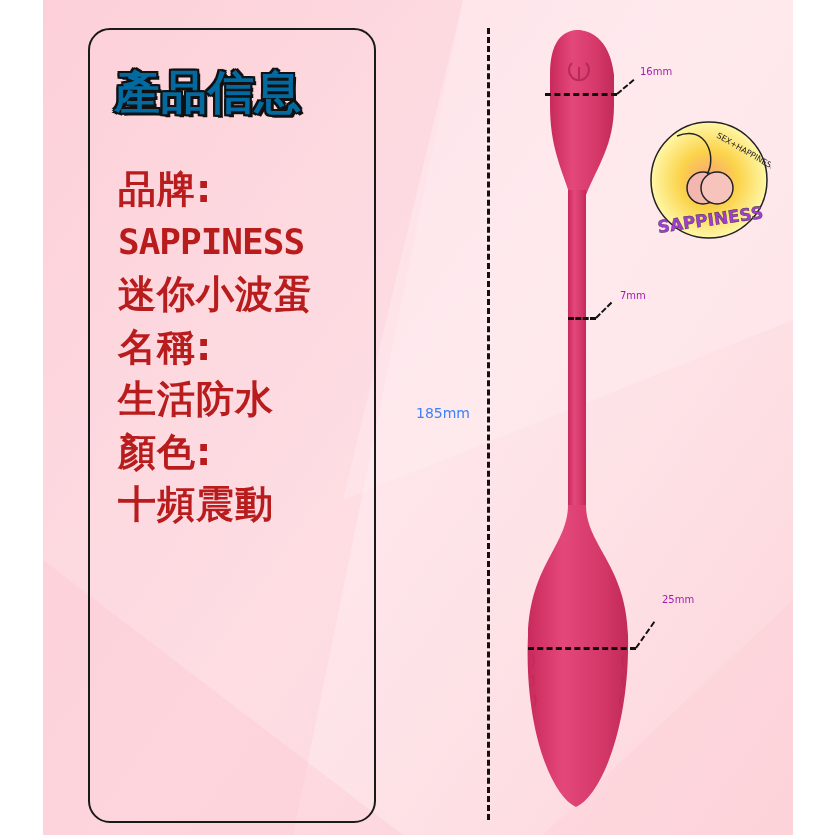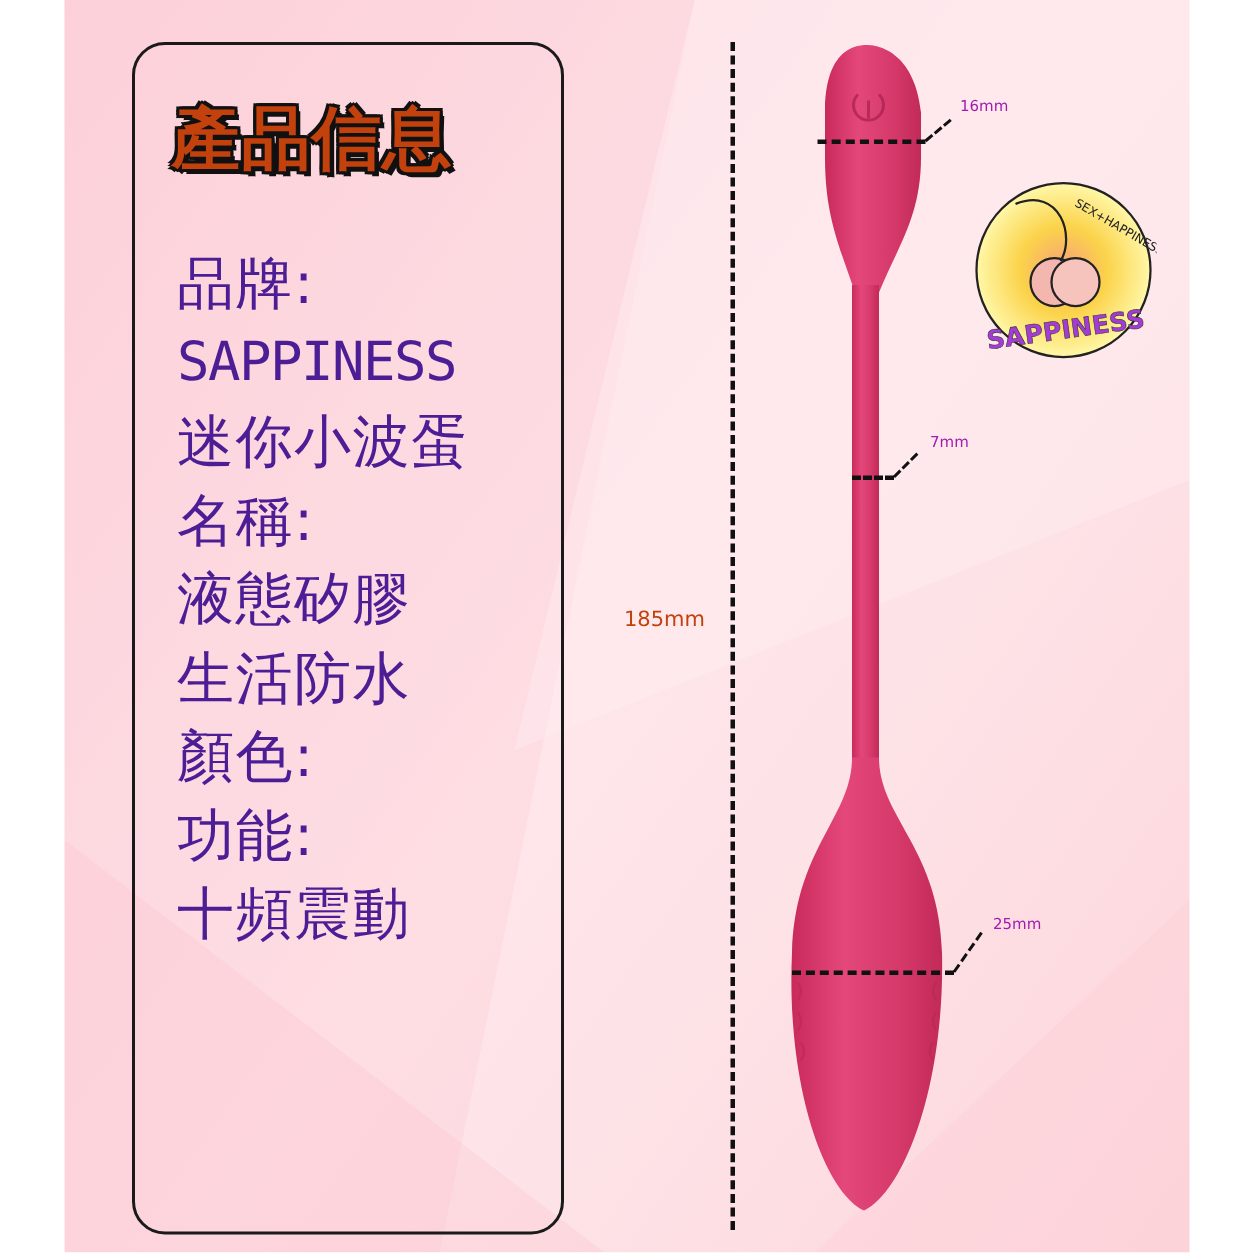--- a/index.html
+++ b/index.html
@@ -3,29 +3,29 @@
 <meta charset="utf-8">
 <style>
   html, body { margin:0; padding:0; }
   body { width:835px; height:835px; position:relative; background:#ffffff; overflow:hidden;
          font-family:"DejaVu Sans","Liberation Sans",sans-serif; }
   .panel { position:absolute; left:43px; top:0; width:750px; height:835px;
            background: linear-gradient(125deg,#fdd3da 0%,#fde0e5 30%,#ffe6ea 50%,#fde3e7 65%,#fdd5dc 100%);
            overflow:hidden; }
   .info-box { position:absolute; left:88px; top:28px; width:288px; height:795px;
               border:2px solid #1a1a1a; border-radius:22px; box-sizing:border-box; }
-  .title { position:absolute; left:114px; top:62px; font-size:46px; font-weight:bold; color:#c2410c;
+  .title { position:absolute; left:114px; top:62px; font-size:46px; font-weight:bold; color:#0369a1;
            letter-spacing:1px;
            text-shadow: -2px -2px 0 #111, 2px -2px 0 #111, -2px 2px 0 #111, 2px 2px 0 #111,
                         0 -2px 0 #111, 0 2px 0 #111, -2px 0 0 #111, 2px 0 0 #111, 3px 3px 0 #111; }
   .lines { position:absolute; left:118px; top:163px; }
-  .line { font-size:38px; font-weight:normal; color:#4c1d95; line-height:52.5px; white-space:nowrap; letter-spacing:1px; }
+  .line { font-size:38px; font-weight:bold; color:#b91c1c; line-height:52.5px; white-space:nowrap; letter-spacing:1px; }
   .line.latin { font-family:"DejaVu Sans Mono","Liberation Mono",monospace; font-size:36px; letter-spacing:-1px; }
   .vdash { position:absolute; left:487px; top:28px; width:0; height:792px; border-left:3px dashed #111; }
-  .len-label { position:absolute; left:416px; top:405px; font-size:14px; color:#c2410c; }
+  .len-label { position:absolute; left:416px; top:405px; font-size:14px; color:#3b82f6; }
   .dim-label { position:absolute; font-size:10px; color:#a21caf; }
   .hdash { position:absolute; height:0; border-top:3px dashed #111; }
   .diag { position:absolute; height:0; border-top:2px dashed #111; transform-origin:left center; }
   svg { position:absolute; }
 </style>
 </head>
 <body>
 
 <div class="panel">
   <svg width="750" height="835" style="left:0;top:0">
@@ -36,24 +36,22 @@
   </svg>
 </div>
 
 <div class="info-box"></div>
 <div class="title">產品信息</div>
 <div class="lines">
   <div class="line">品牌:</div>
   <div class="line latin">SAPPINESS</div>
   <div class="line">迷你小波蛋</div>
   <div class="line">名稱:</div>
-  <div class="line">液態矽膠</div>
   <div class="line">生活防水</div>
   <div class="line">顏色:</div>
-  <div class="line">功能:</div>
   <div class="line">十頻震動</div>
 </div>
 
 <div class="vdash"></div>
 <div class="len-label">185mm</div>
 
 <svg width="160" height="810" style="left:510px;top:25px" viewBox="0 0 160 810">
   <defs>
     <linearGradient id="pg" x1="0" x2="1" y1="0" y2="0">
       <stop offset="0" stop-color="#c92a5c"></stop>
@@ -87,21 +85,21 @@
 <div class="hdash" style="left:545px;top:93px;width:72px"></div>
 <div class="diag" style="left:617px;top:93px;width:22px;transform:rotate(-40deg)"></div>
 <div class="dim-label" style="left:640px;top:66px">16mm</div>
 
 <div class="hdash" style="left:568px;top:317px;width:28px"></div>
 <div class="diag" style="left:596px;top:317px;width:22px;transform:rotate(-45deg)"></div>
 <div class="dim-label" style="left:620px;top:290px">7mm</div>
 
 <div class="hdash" style="left:528px;top:647px;width:108px"></div>
 <div class="diag" style="left:636px;top:647px;width:32px;transform:rotate(-55deg)"></div>
-<div class="dim-label" style="left:662px;top:611px">25mm</div>
+<div class="dim-label" style="left:662px;top:594px">25mm</div>
 
 <svg width="124" height="124" style="left:647px;top:118px" viewBox="0 0 124 124">
   <defs>
     <radialGradient id="lg" cx="0.5" cy="0.5" r="0.5">
       <stop offset="0" stop-color="#f7a07a"></stop>
       <stop offset="0.5" stop-color="#fbd34a"></stop>
       <stop offset="1" stop-color="#fff7a8"></stop>
     </radialGradient>
   </defs>
   <circle cx="62" cy="62" r="58" fill="url(#lg)" stroke="#222" stroke-width="1.5"></circle>

